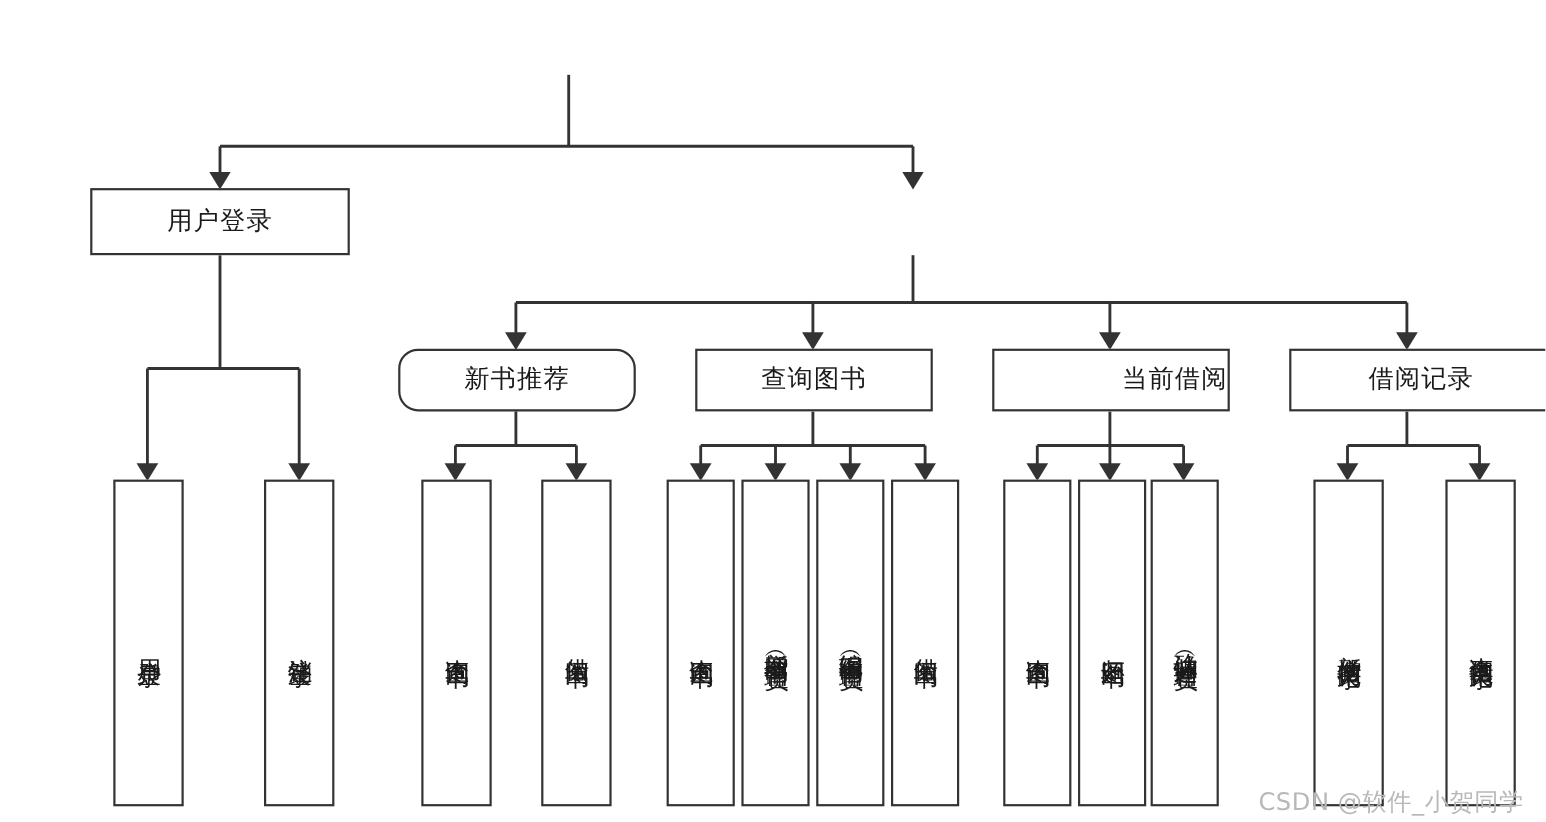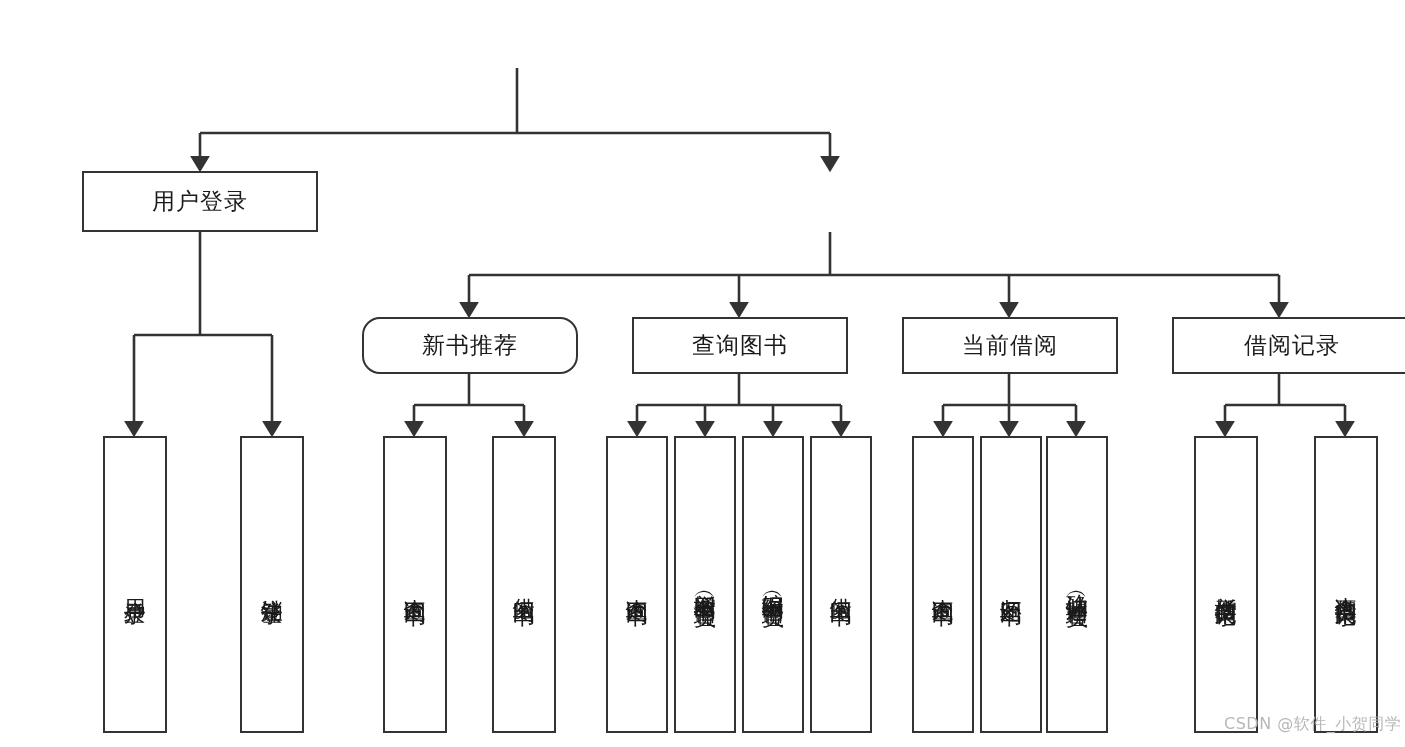--- a/index.html
+++ b/index.html
@@ -48,23 +48,23 @@
     padding: 4px 0;
     text-align: center;
   }
   .node.vert > .label {
     writing-mode: vertical-rl;
     text-orientation: upright;
     display: block;
   }
   .watermark {
     position: absolute;
-    left: 1224px;
+    left: 1144px;
     top: 714px;
-    font-size: 16px;
+    font-size: 22px;
     color: #b8b8b8;
     white-space: nowrap;
     letter-spacing: 0.5px;
   }
 </style>
 </head>
 <body>
 
 <div id="canvas">
 
@@ -122,21 +122,21 @@
   <div class="node horiz" style="left:82px; top:171px; width:236px; height:61px;">
     <span class="label">用户登录</span>
   </div>
 
   <div class="node horiz" style="left:362px; top:317px; width:216px; height:57px;border-radius:18px;">
     <span class="label">新书推荐</span>
   </div>
   <div class="node horiz" style="left:632px; top:317px; width:216px; height:57px;">
     <span class="label">查询图书</span>
   </div>
-  <div class="node horiz" style="left:902px; top:317px; width:216px; height:57px;">
+  <div class="node horiz" style="left:902px; top:317px; width:216px; height:57px;justify-content:flex-end;">
     <span class="label">当前借阅</span>
   </div>
   <div class="node horiz" style="left:1172px; top:317px; width:240px; height:57px;">
     <span class="label">借阅记录</span>
   </div>
 
   <div class="node vert" style="left:103px; top:436px; width:64px; height:297px;">
     <span class="label">用户登录</span>
   </div>
   <div class="node vert" style="left:240px; top:436px; width:64px; height:297px;">

